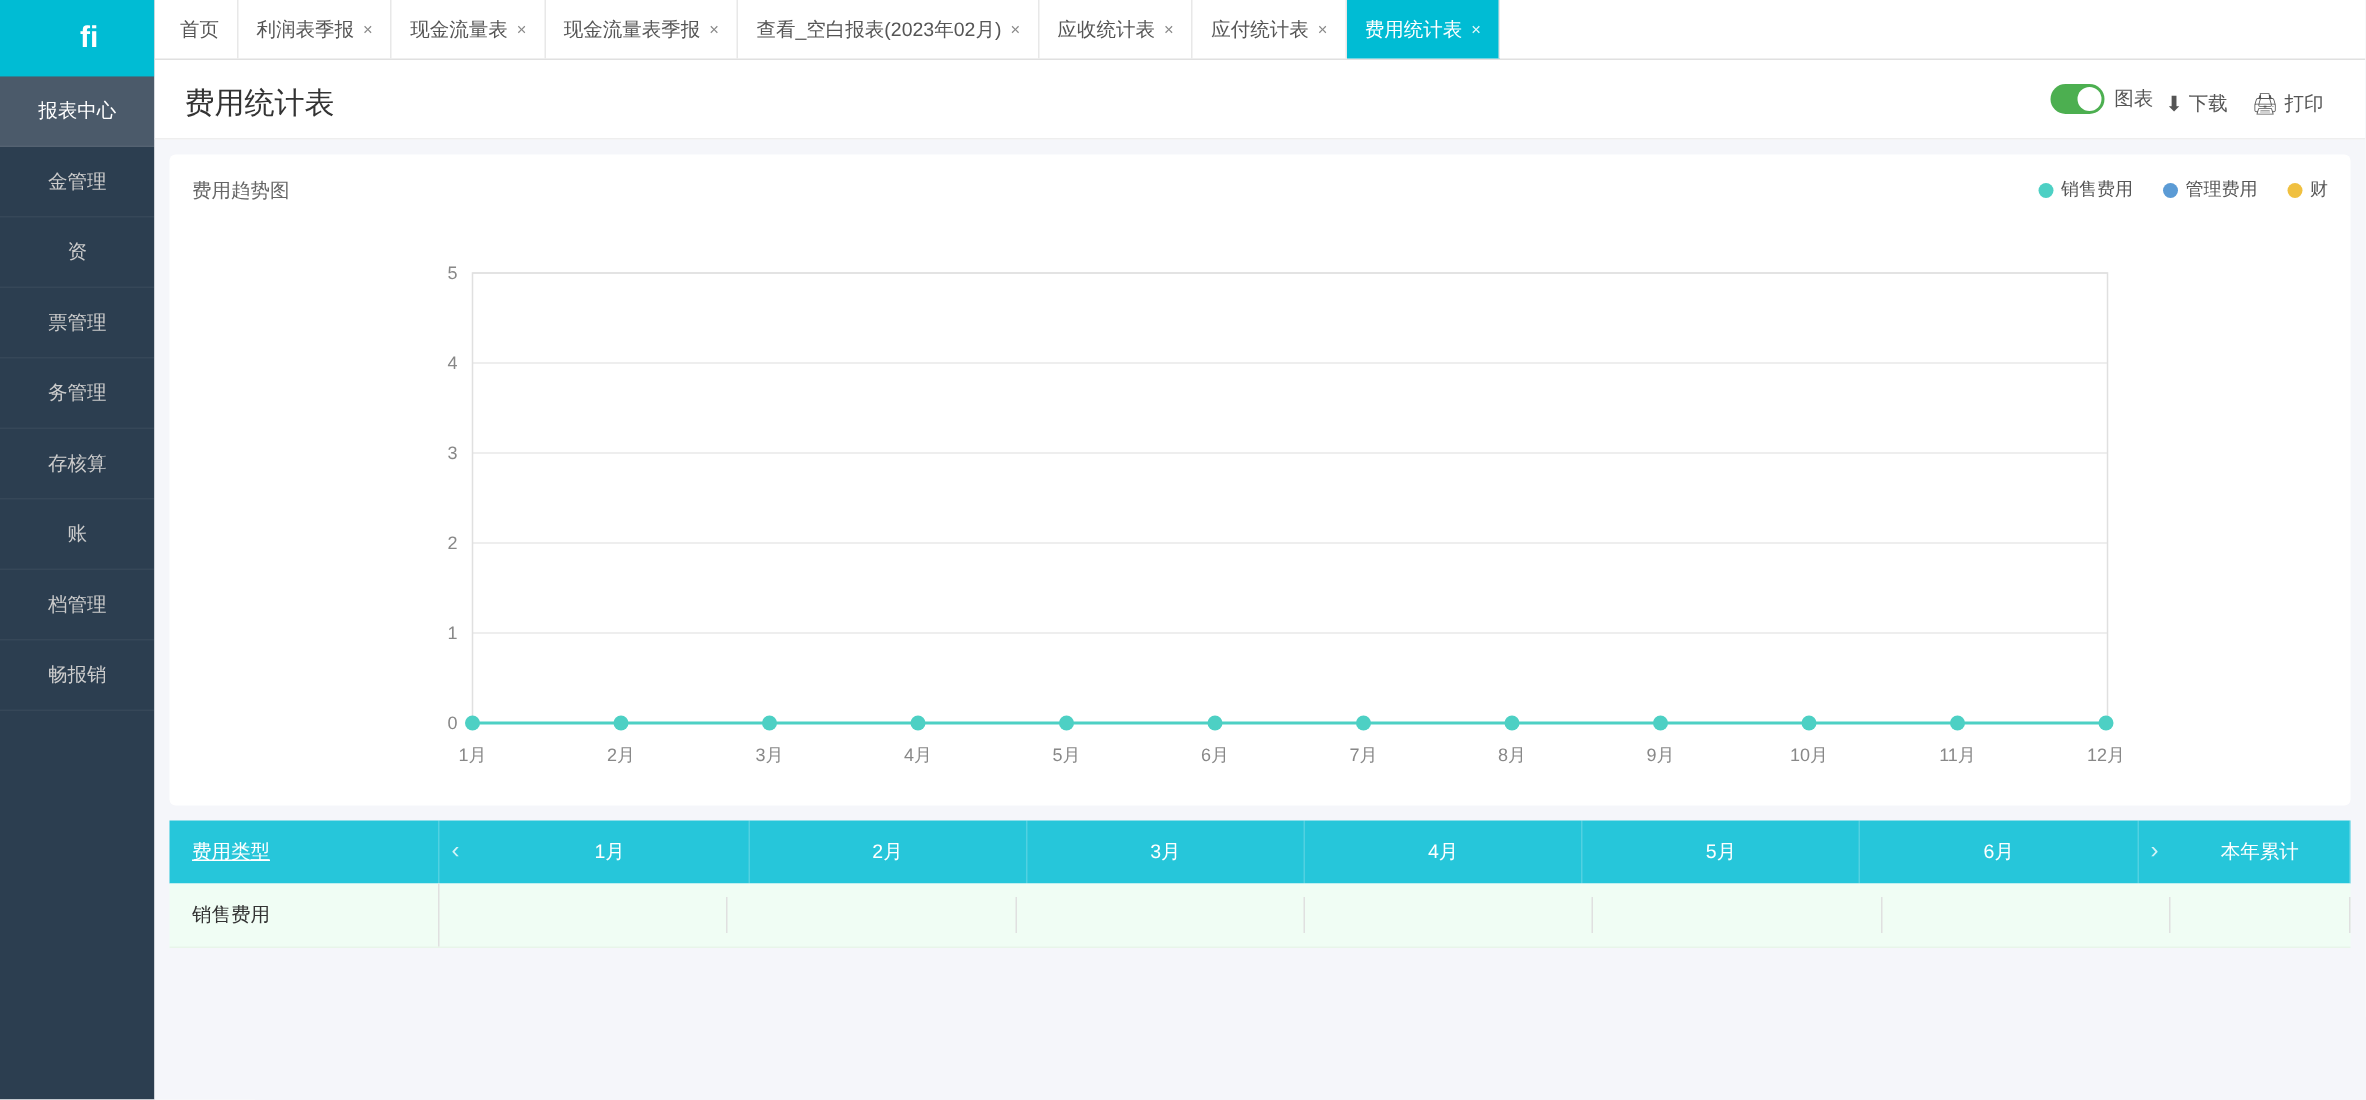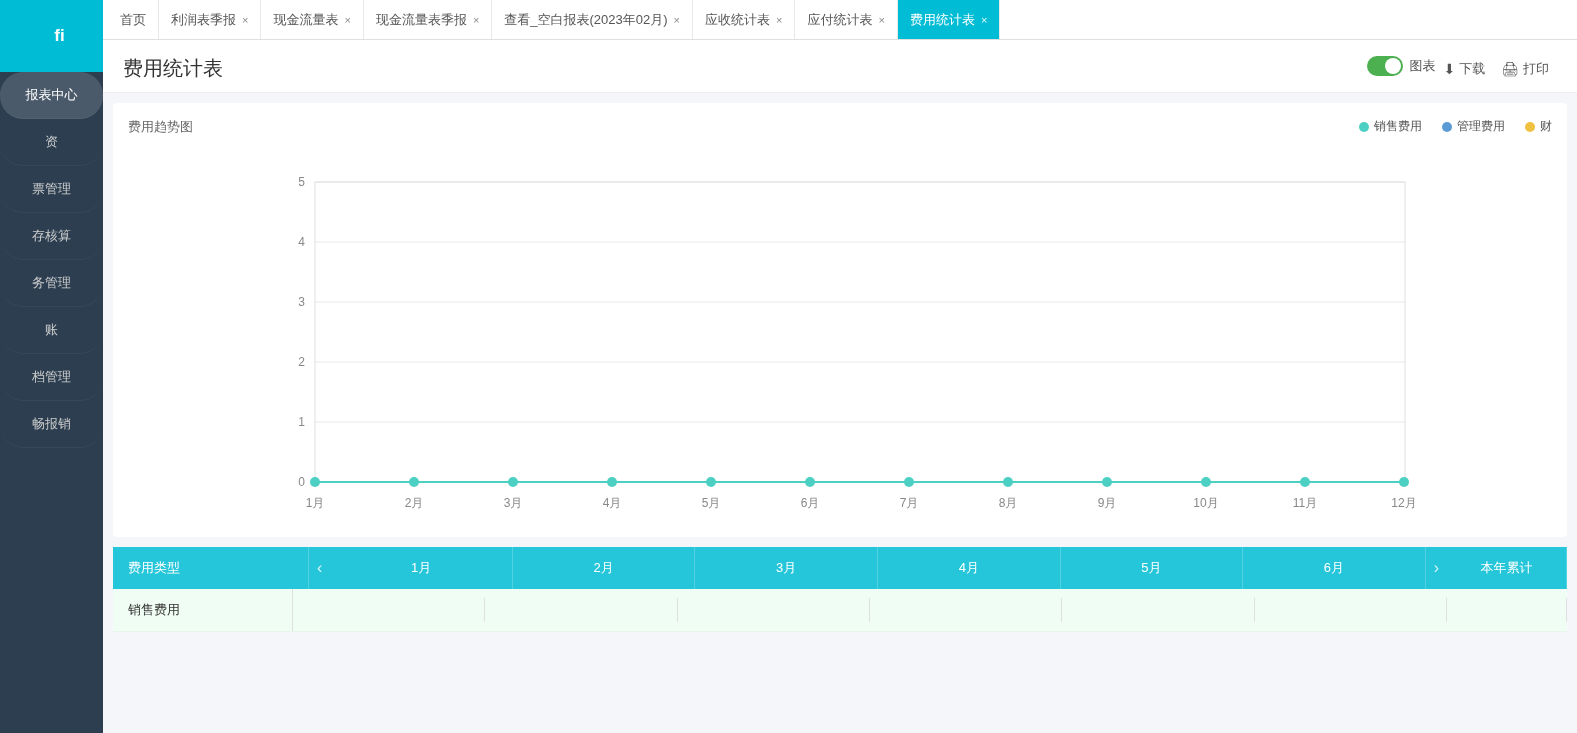--- a/index.html
+++ b/index.html
@@ -8,39 +8,38 @@
     
     .sidebar {
       width: 103px;
       background: #2c3e50;
       display: flex;
       flex-direction: column;
       height: 100%;
       overflow: hidden;
     }
     .sidebar-logo {
-      height: 72px;
+      height: 51px;
       background: #00bcd4;
       display: flex;
       align-items: center;
       justify-content: center;
       color: white;
-      font-size: 17px;
+      font-size: 20px;
       font-weight: bold;
       flex-shrink: 0;
       padding-left: 16px;
     }
     .sidebar-item {
       color: #ccc;
       padding: 14px 10px;
       text-align: center;
       font-size: 13px;
       cursor: pointer;
       border-bottom: 1px solid rgba(255,255,255,0.05);
-      border-radius: 23px;
     }
     .sidebar-item.active { background: rgba(255,255,255,0.15); color: white; }
 
     
     .main {
       flex: 1;
       display: flex;
       flex-direction: column;
       overflow: hidden;
       background: #f5f6fa;
@@ -220,24 +219,25 @@
       color: #333;
     }
     .td-cell:first-child { text-align: left; }
   </style>
 </head>
 <body>
 
 <div class="sidebar">
   <div class="sidebar-logo">fi</div>
   <div class="sidebar-item active">报表中心</div>
+  <div class="sidebar-item">金管理</div>
   <div class="sidebar-item">资</div>
   <div class="sidebar-item">票管理</div>
+  <div class="sidebar-item">务管理</div>
   <div class="sidebar-item">存核算</div>
-  <div class="sidebar-item">务管理</div>
   <div class="sidebar-item">账</div>
   <div class="sidebar-item">档管理</div>
   <div class="sidebar-item">畅报销</div>
 </div>
 
 <div class="main">
 
   <div class="tab-bar">
     <div class="tab">
       <span>首页</span>
@@ -360,21 +360,21 @@
           <text x="842" y="355" text-anchor="middle" font-size="12" fill="#888">9月</text>
           <text x="941" y="355" text-anchor="middle" font-size="12" fill="#888">10月</text>
           <text x="1040" y="355" text-anchor="middle" font-size="12" fill="#888">11月</text>
           <text x="1139" y="355" text-anchor="middle" font-size="12" fill="#888">12月</text>
         </svg>
       </div>
     </div>
 
     <div class="table-section">
       <div class="table-header">
-        <div class="th-cell" style="width:196px;">费用类型</div>
+        <div class="th-cell" style="width:180px;text-decoration:underline;">费用类型</div>
         <span class="th-nav">‹</span>
         <div class="th-cell" style="flex:1;">1月</div>
         <div class="th-cell" style="flex:1;">2月</div>
         <div class="th-cell" style="flex:1;">3月</div>
         <div class="th-cell" style="flex:1;">4月</div>
         <div class="th-cell" style="flex:1;">5月</div>
         <div class="th-cell" style="flex:1;">6月</div>
         <span class="th-nav">›</span>
         <div class="th-cell" style="width:120px;">本年累计</div>
       </div>

